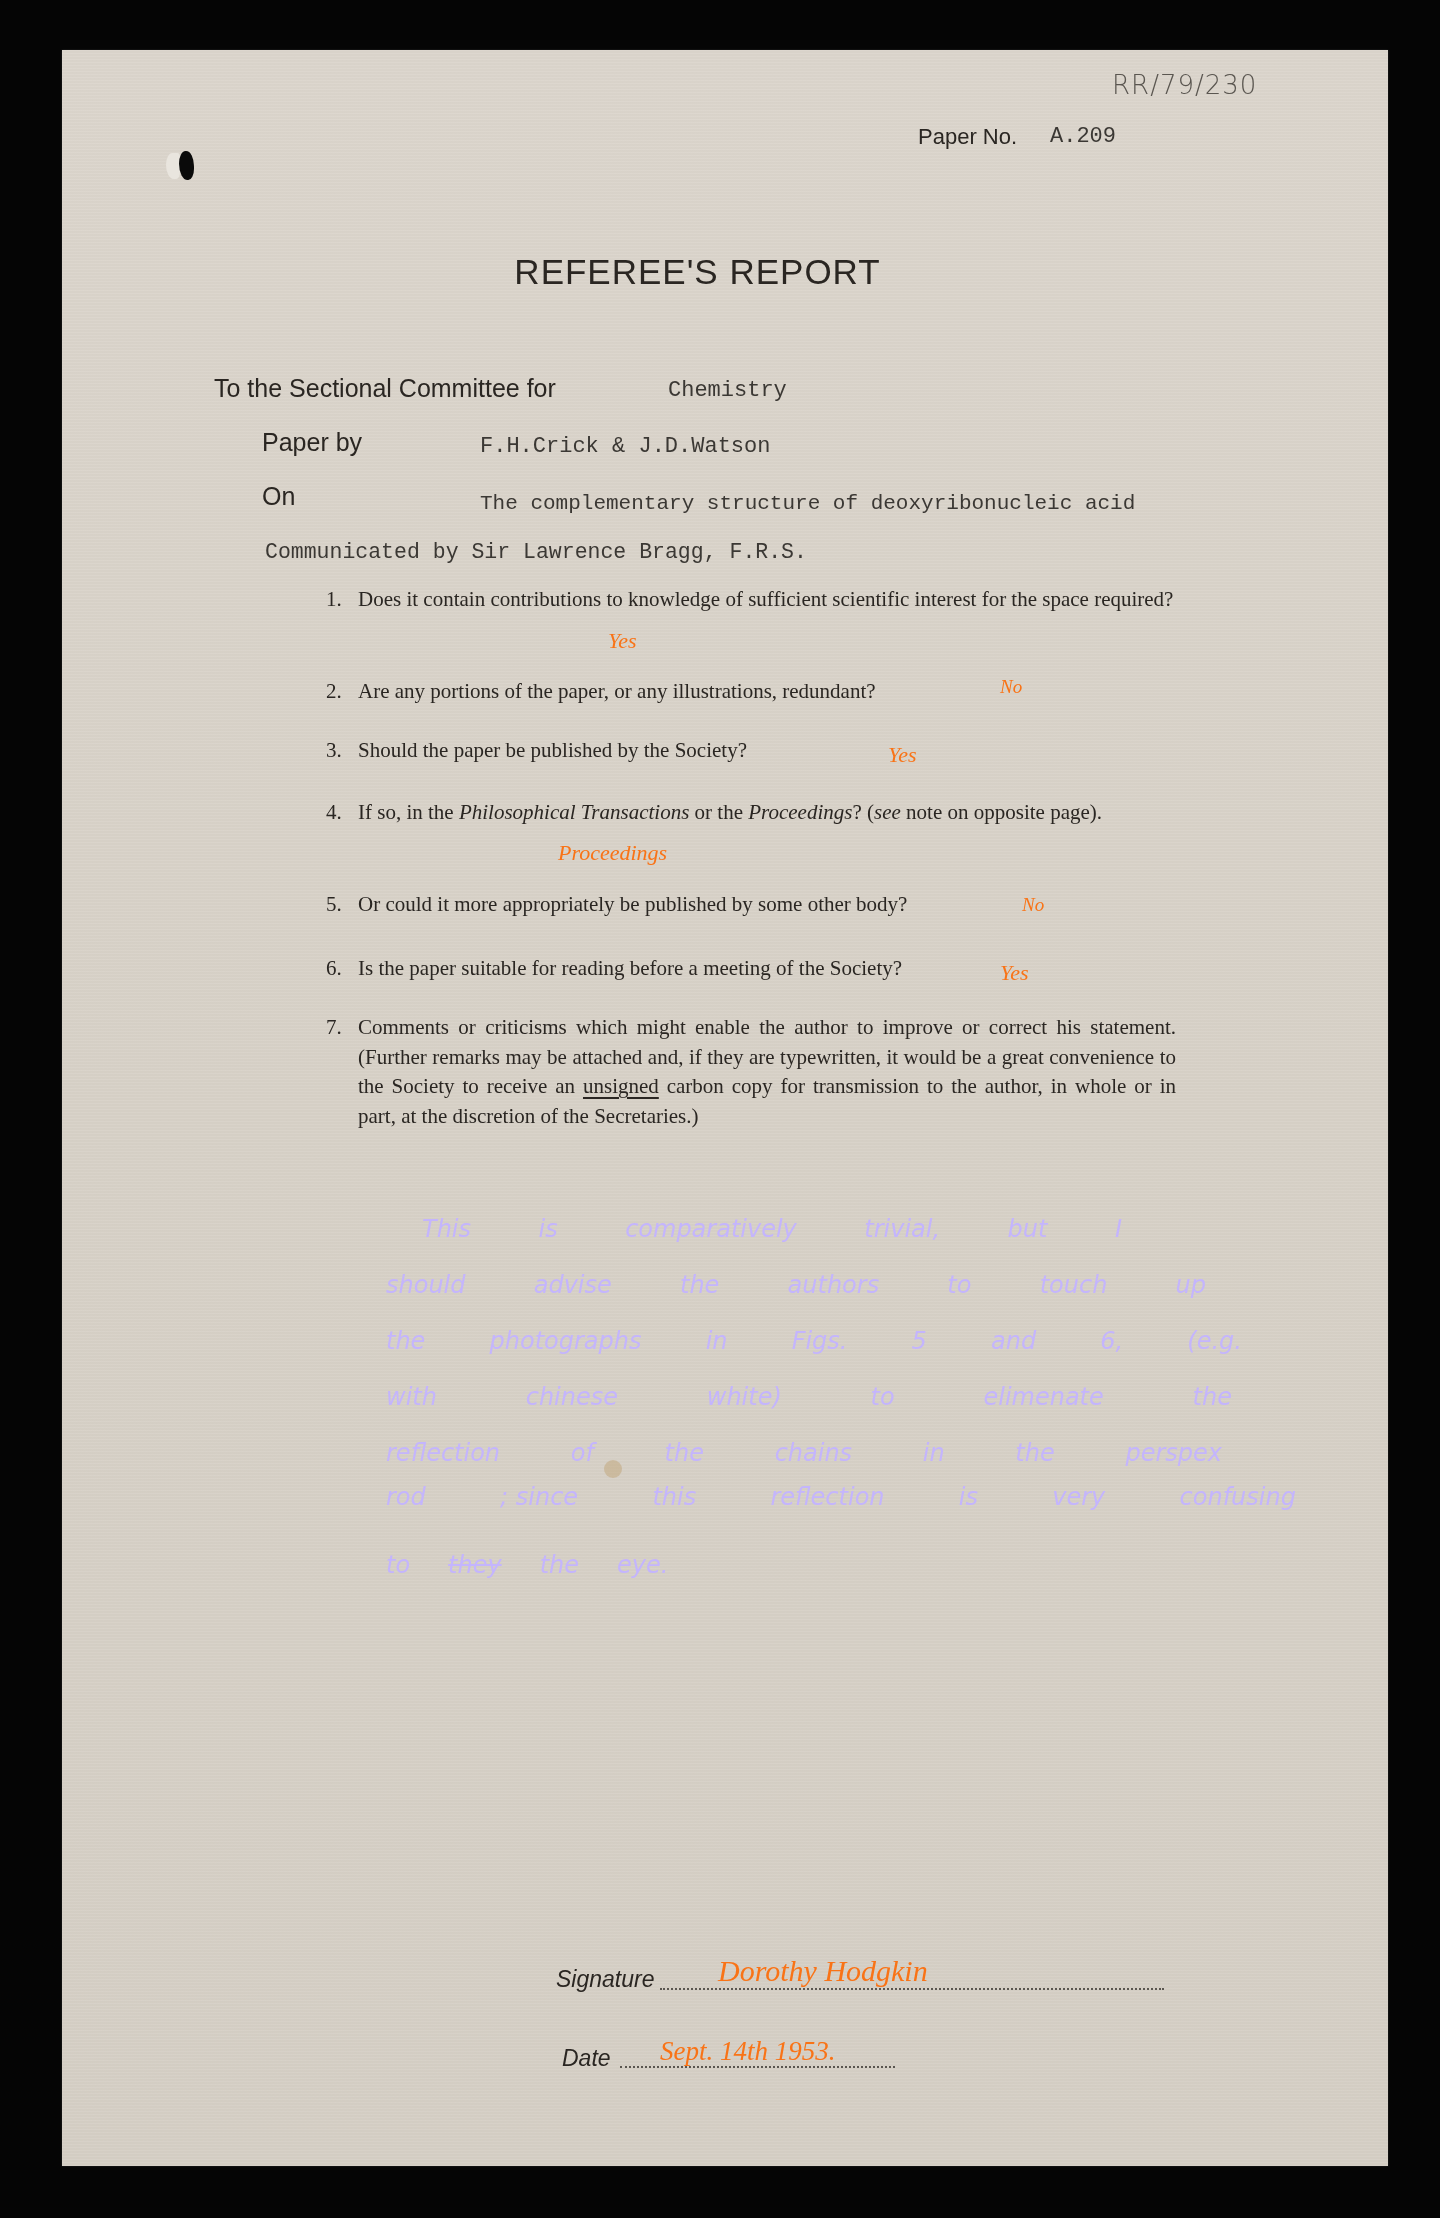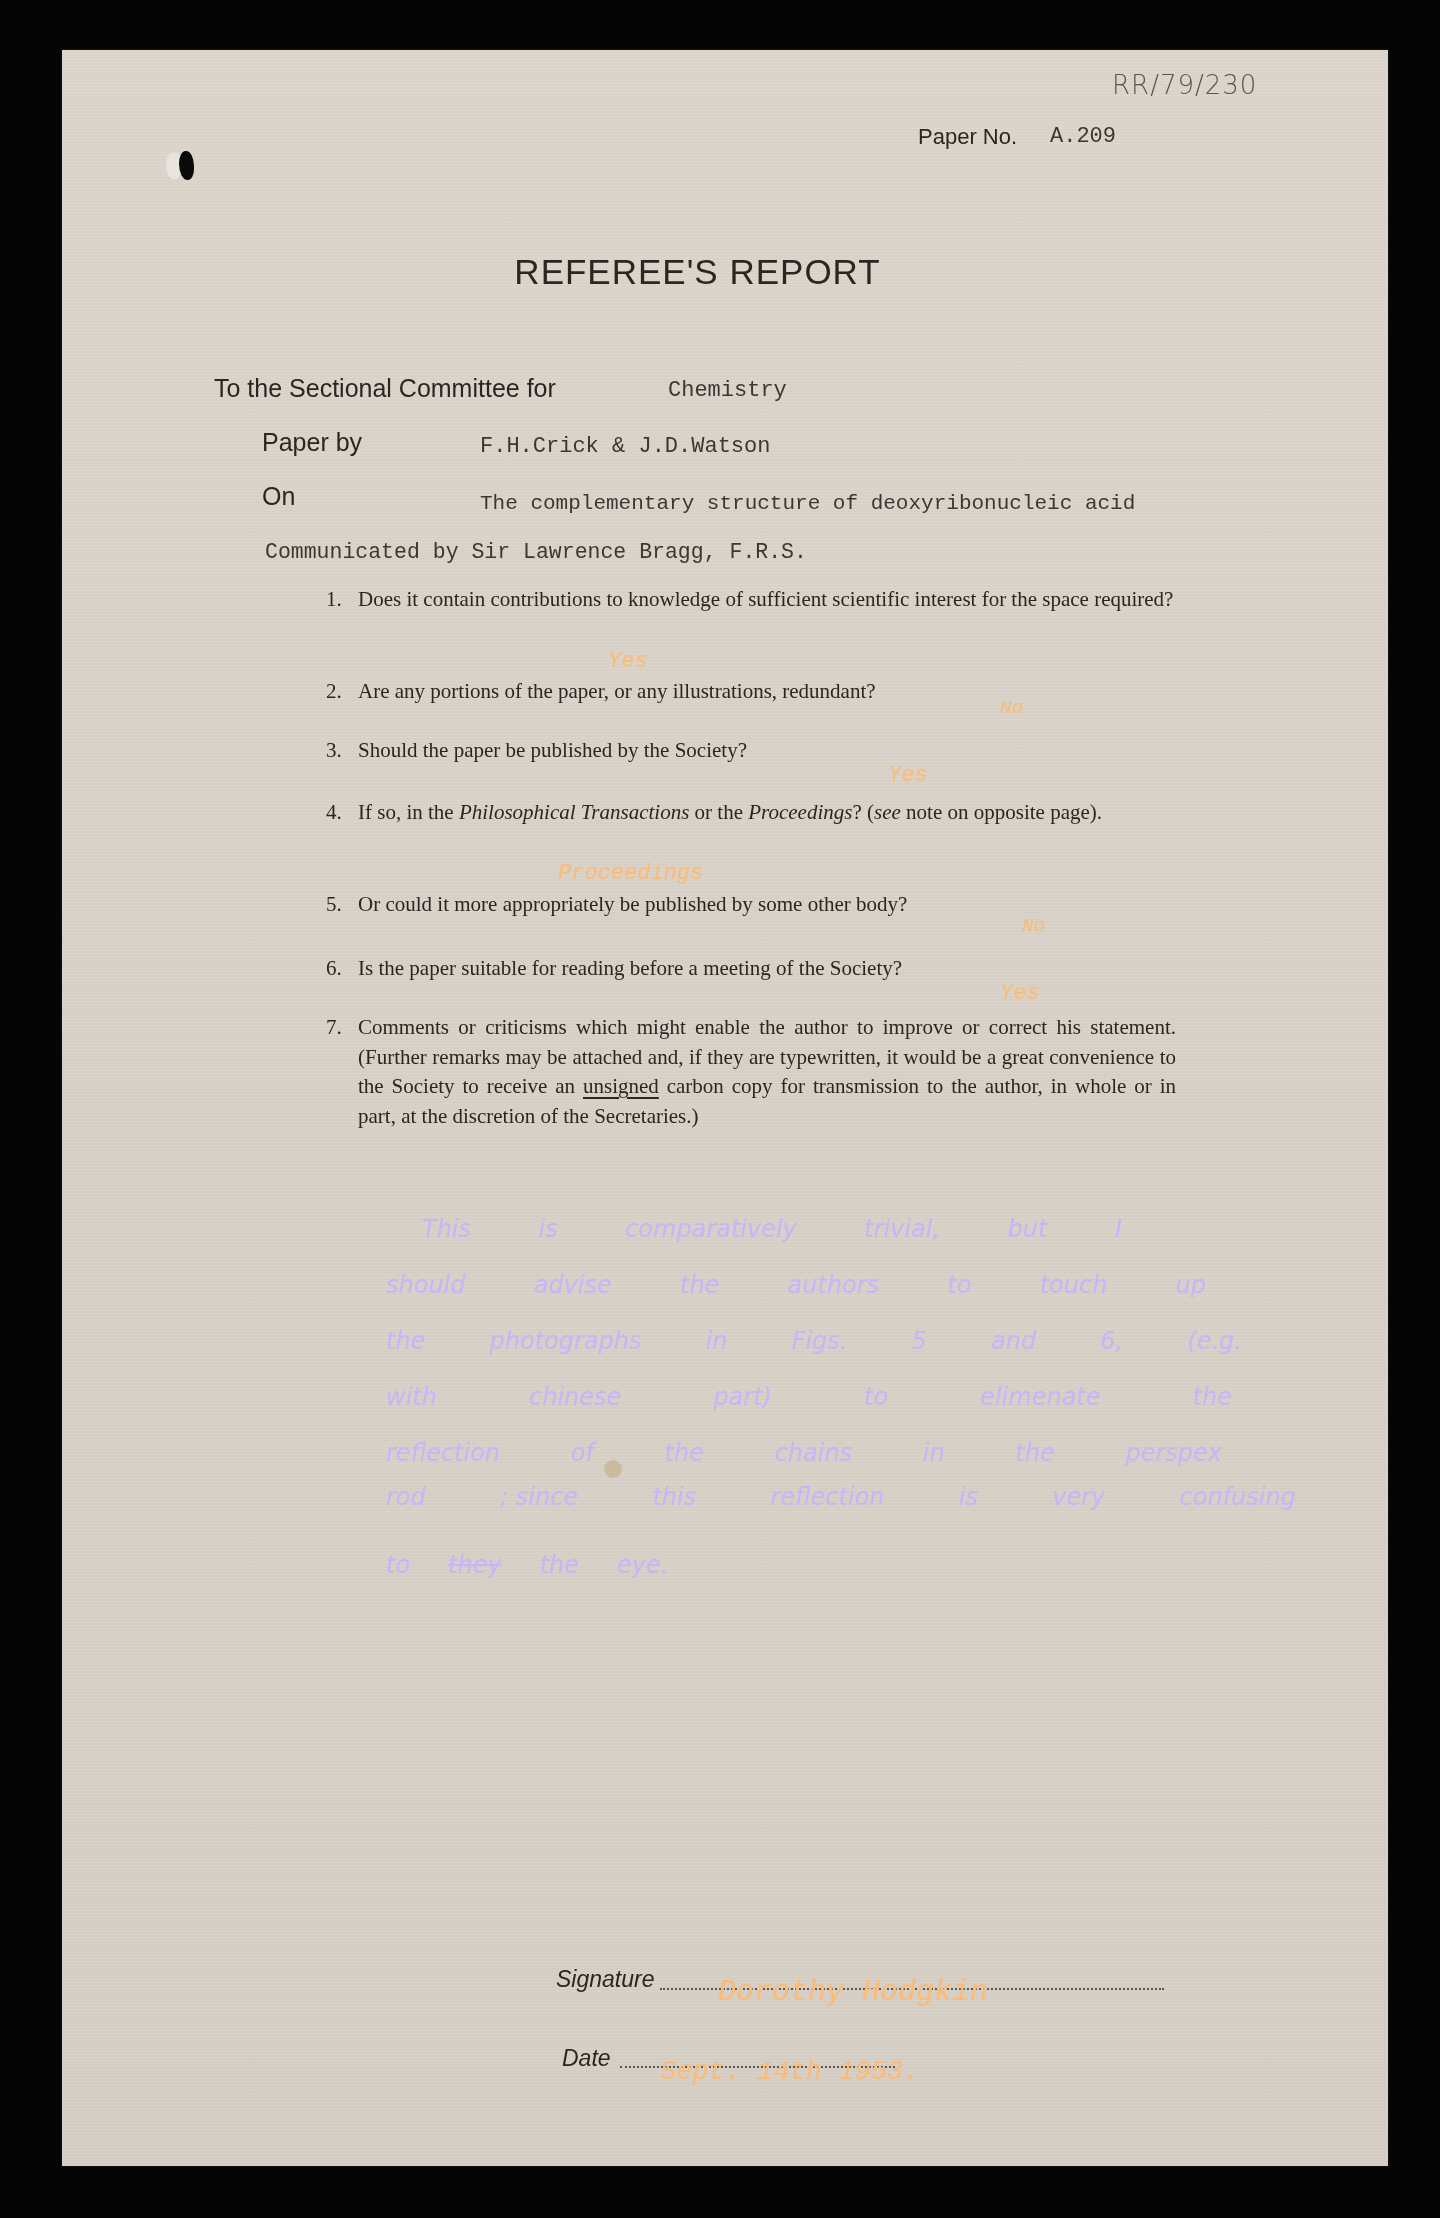--- a/index.html
+++ b/index.html
@@ -16,21 +16,21 @@
       width: 1326px; height: 2116px;
       background: #d9d3ca;
       background-image:
         repeating-linear-gradient(0deg, rgba(255,255,255,0.03) 0 1px, rgba(0,0,0,0.015) 1px 3px),
         linear-gradient(180deg, #dcd6cd 0%, #d8d2c8 50%, #d6d0c6 100%);
       box-shadow: 0 0 2px rgba(255,255,255,0.15);
     }
     .abs { position: absolute; white-space: nowrap; }
     .serif { font-family: Liberation Sans, sans-serif; }
     .mono { font-family: Liberation Mono, monospace; color: #3b3834; }
-    .hand { font-family: Liberation Mono, monospace; color: #fdba74; font-style: italic; margin-top: 21px; }
+    .hand { font-family: Liberation Serif, serif; color: #f97316; font-style: italic; }
     .pencil { font-family: "DejaVu Sans", "Liberation Sans", sans-serif; color: #5a5650; font-weight: 300; }
 
     .archive-ref { left: 1112px; top: 70px; font-size: 26px; letter-spacing: 1px; }
     .paper-no-label { left: 918px; top: 124px; font-size: 22px; }
     .paper-no-value { left: 1050px; top: 124px; font-size: 22px; }
 
     .punch-hole {
       position: absolute; left: 172px; top: 150px;
       width: 22px; height: 30px;
     }
@@ -179,21 +179,21 @@
     <span>in</span>
     <span>Figs.</span>
     <span>5</span>
     <span>and</span>
     <span>6,</span>
     <span>(e.g.</span>
   </div>
   <div class="comment-line" style="top:168px; width:846px;">
     <span>with</span>
     <span>chinese</span>
-    <span>part)</span>
+    <span>white)</span>
     <span>to</span>
     <span>elimenate</span>
     <span>the</span>
   </div>
   <div class="comment-line" style="top:224px; width:836px;">
     <span>reflection</span>
     <span>of</span>
     <span>the</span>
     <span>chains</span>
     <span>in</span>

